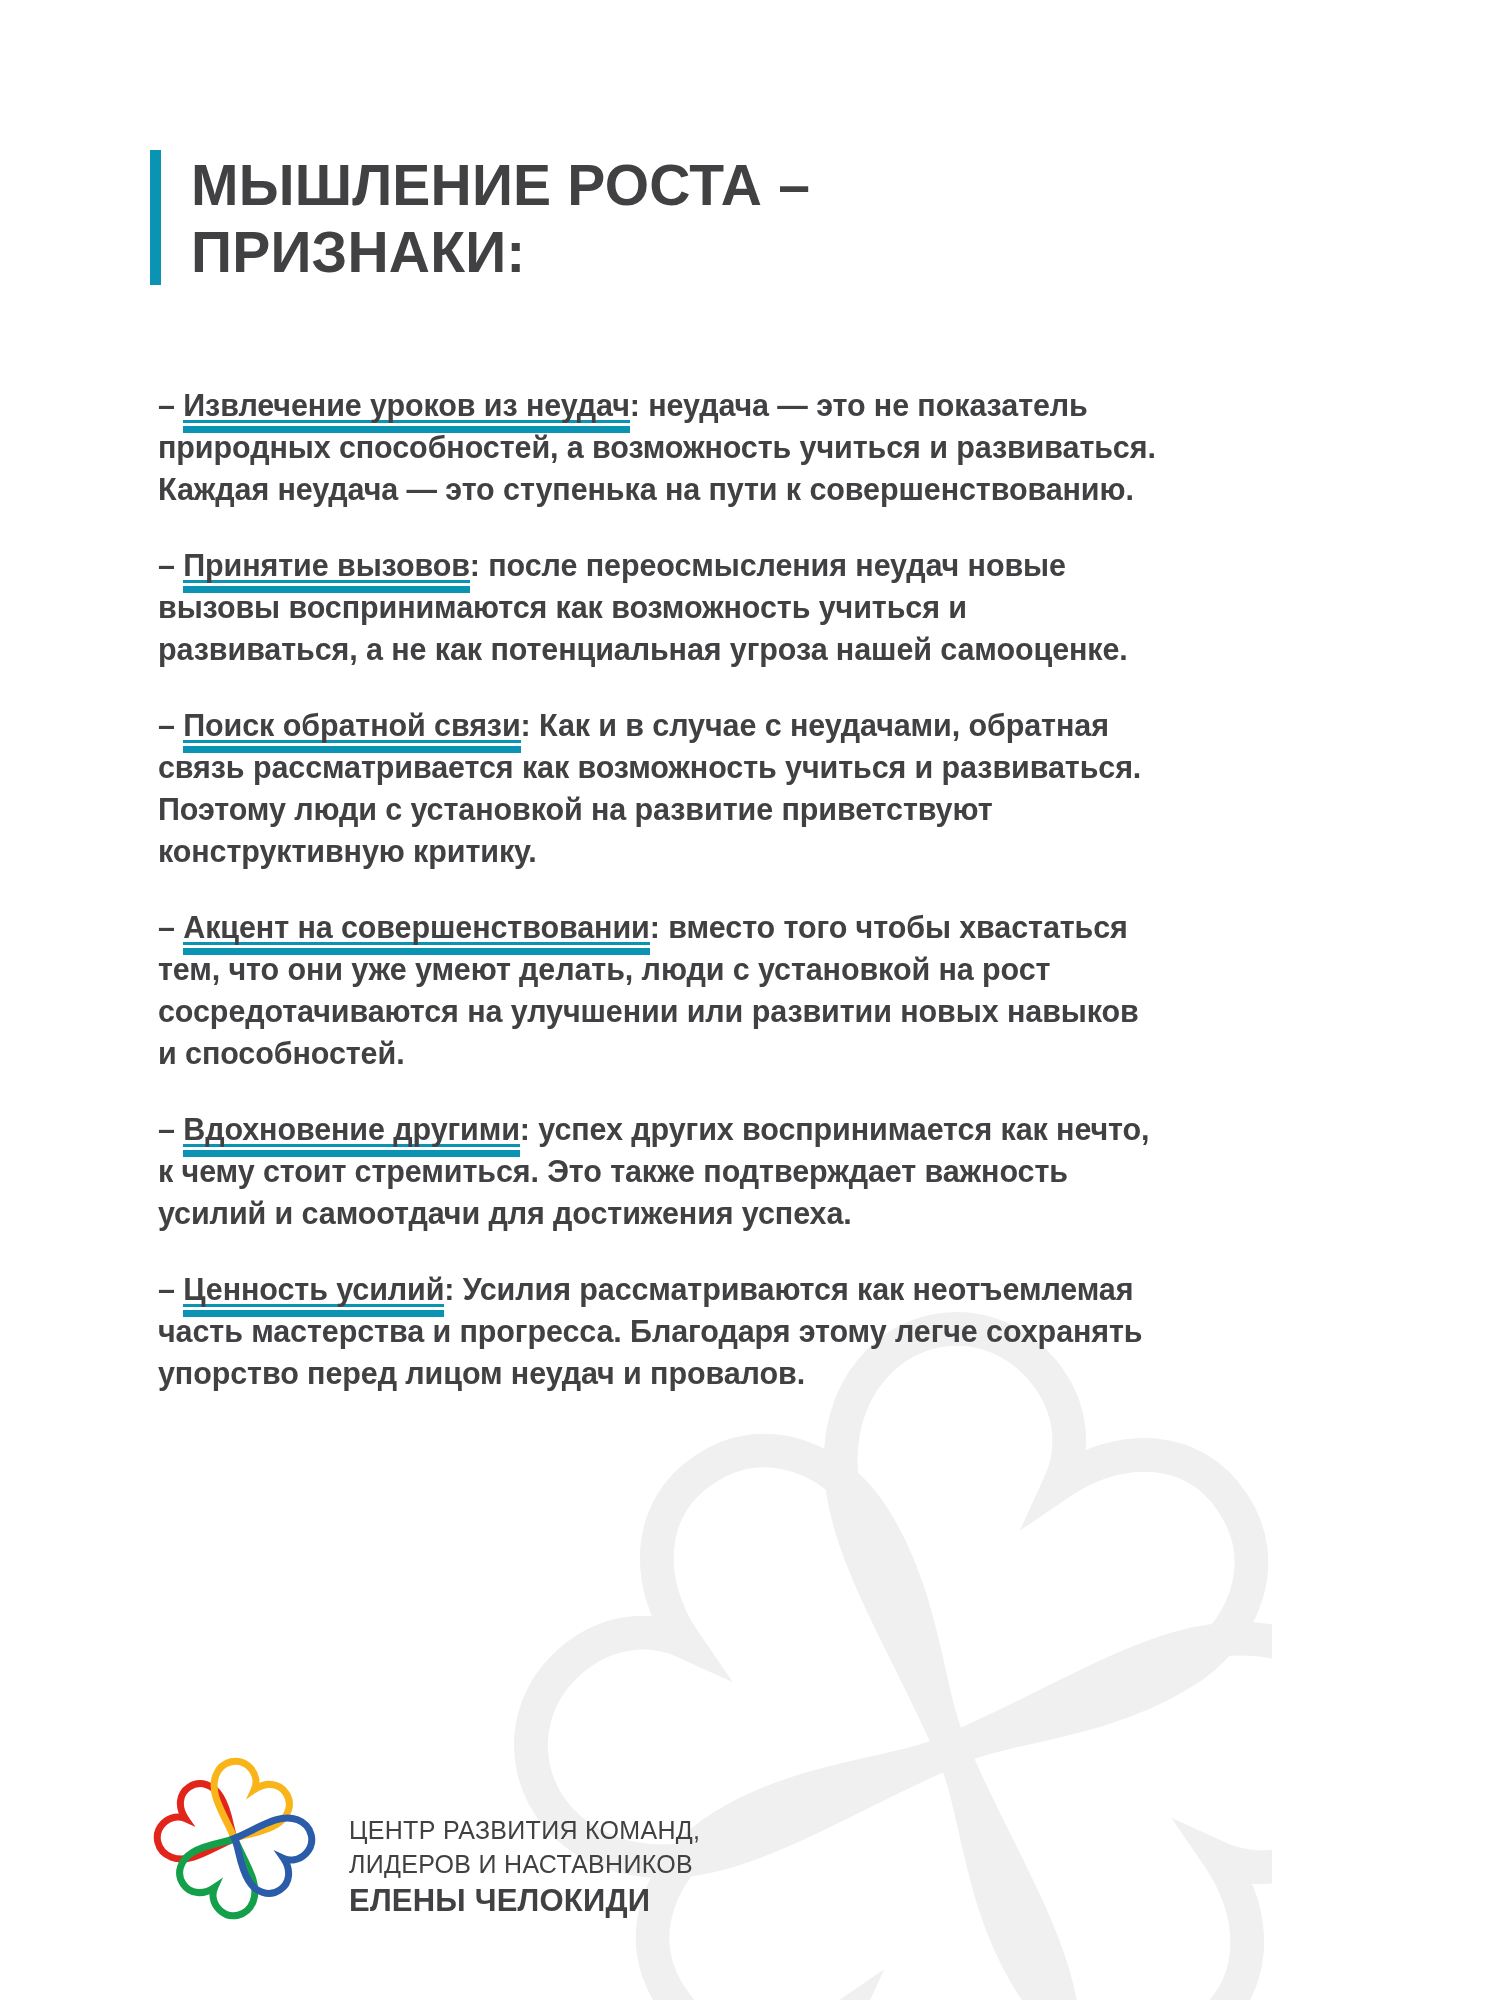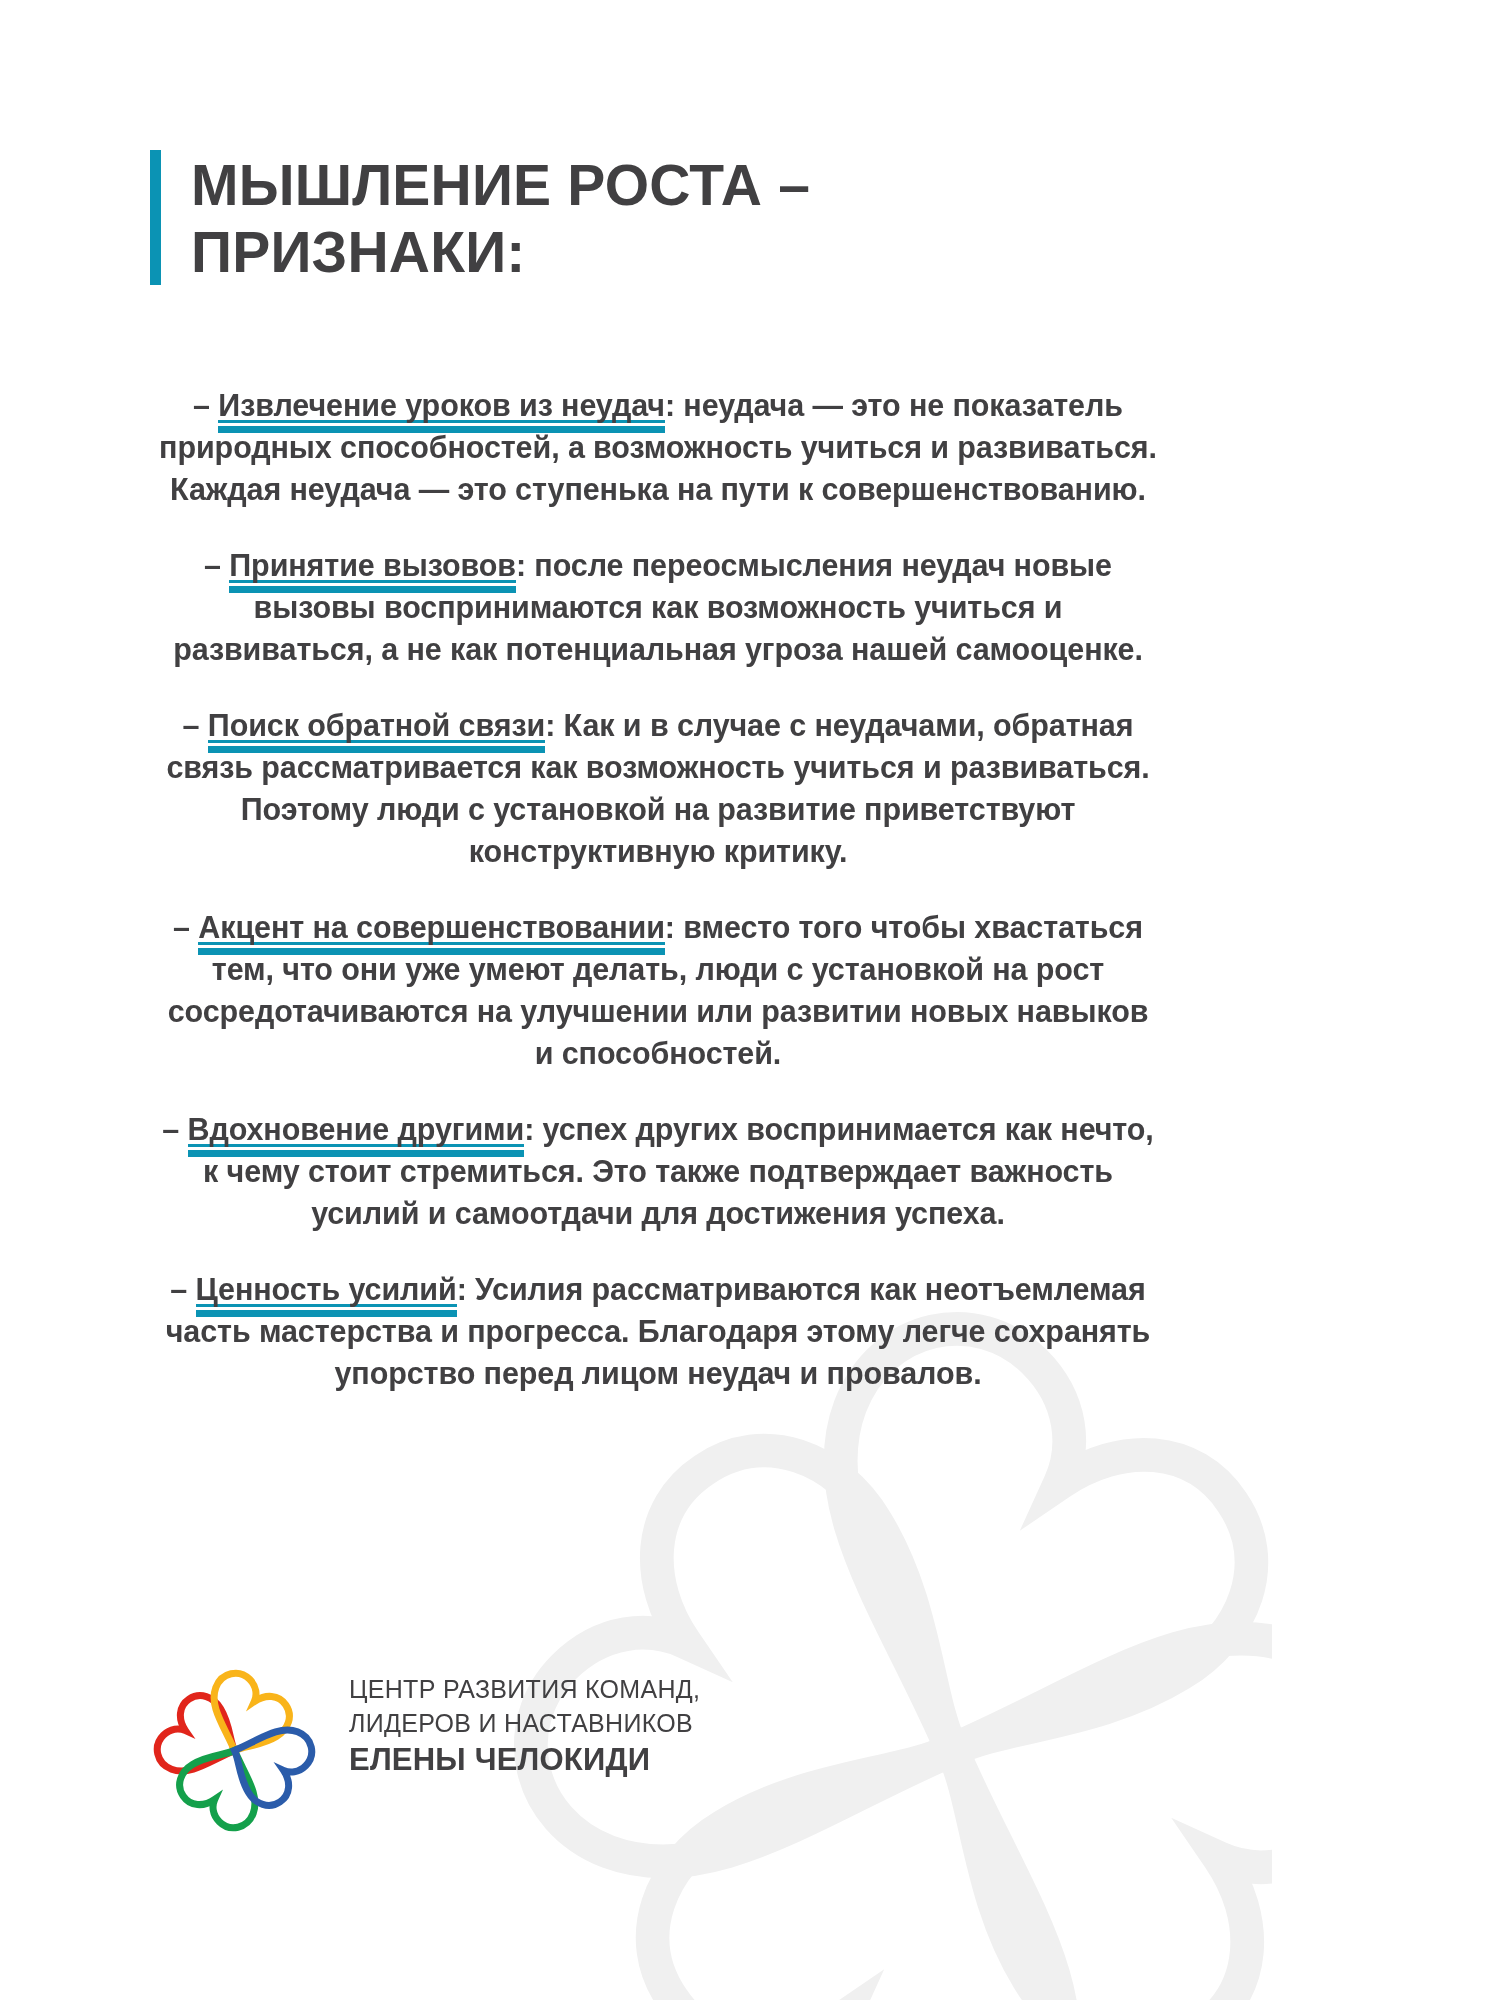--- a/index.html
+++ b/index.html
@@ -70,21 +70,20 @@
     width: 1000px;
     z-index: 2;
   }
   .para {
     font-size: 30.5px;
     line-height: 42px;
     font-weight: 700;
     color: #414042;
     margin: 0 0 34px 0;
     letter-spacing: -0.1px;
-    text-align: center;
   }
   .para:last-child { margin-bottom: 0; }
 
   .dash {
     color: #414042;
   }
   .lead {
     position: relative;
     white-space: nowrap;
     box-shadow: inset 0 -3px 0 0 #0b93b4;
@@ -98,23 +97,23 @@
     bottom: -10px;
     height: 7px;
     background: #0b93b4;
   }
   .colon { color: #414042; }
 
   
   .footer {
     position: absolute;
     left: 152px;
-    top: 1668px;
+    top: 1756px;
     display: flex;
-    align-items: flex-start;
+    align-items: flex-end;
     z-index: 3;
   }
   .logo-mark {
     width: 165px;
     height: 165px;
     flex: 0 0 auto;
   }
   .logo-text {
     margin-left: 32px;
     padding-top: 4px;

